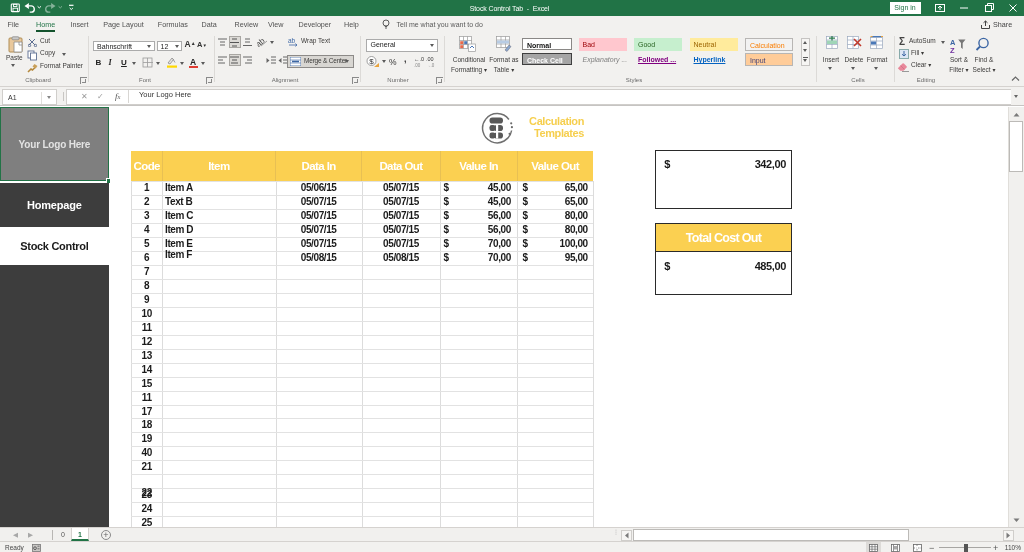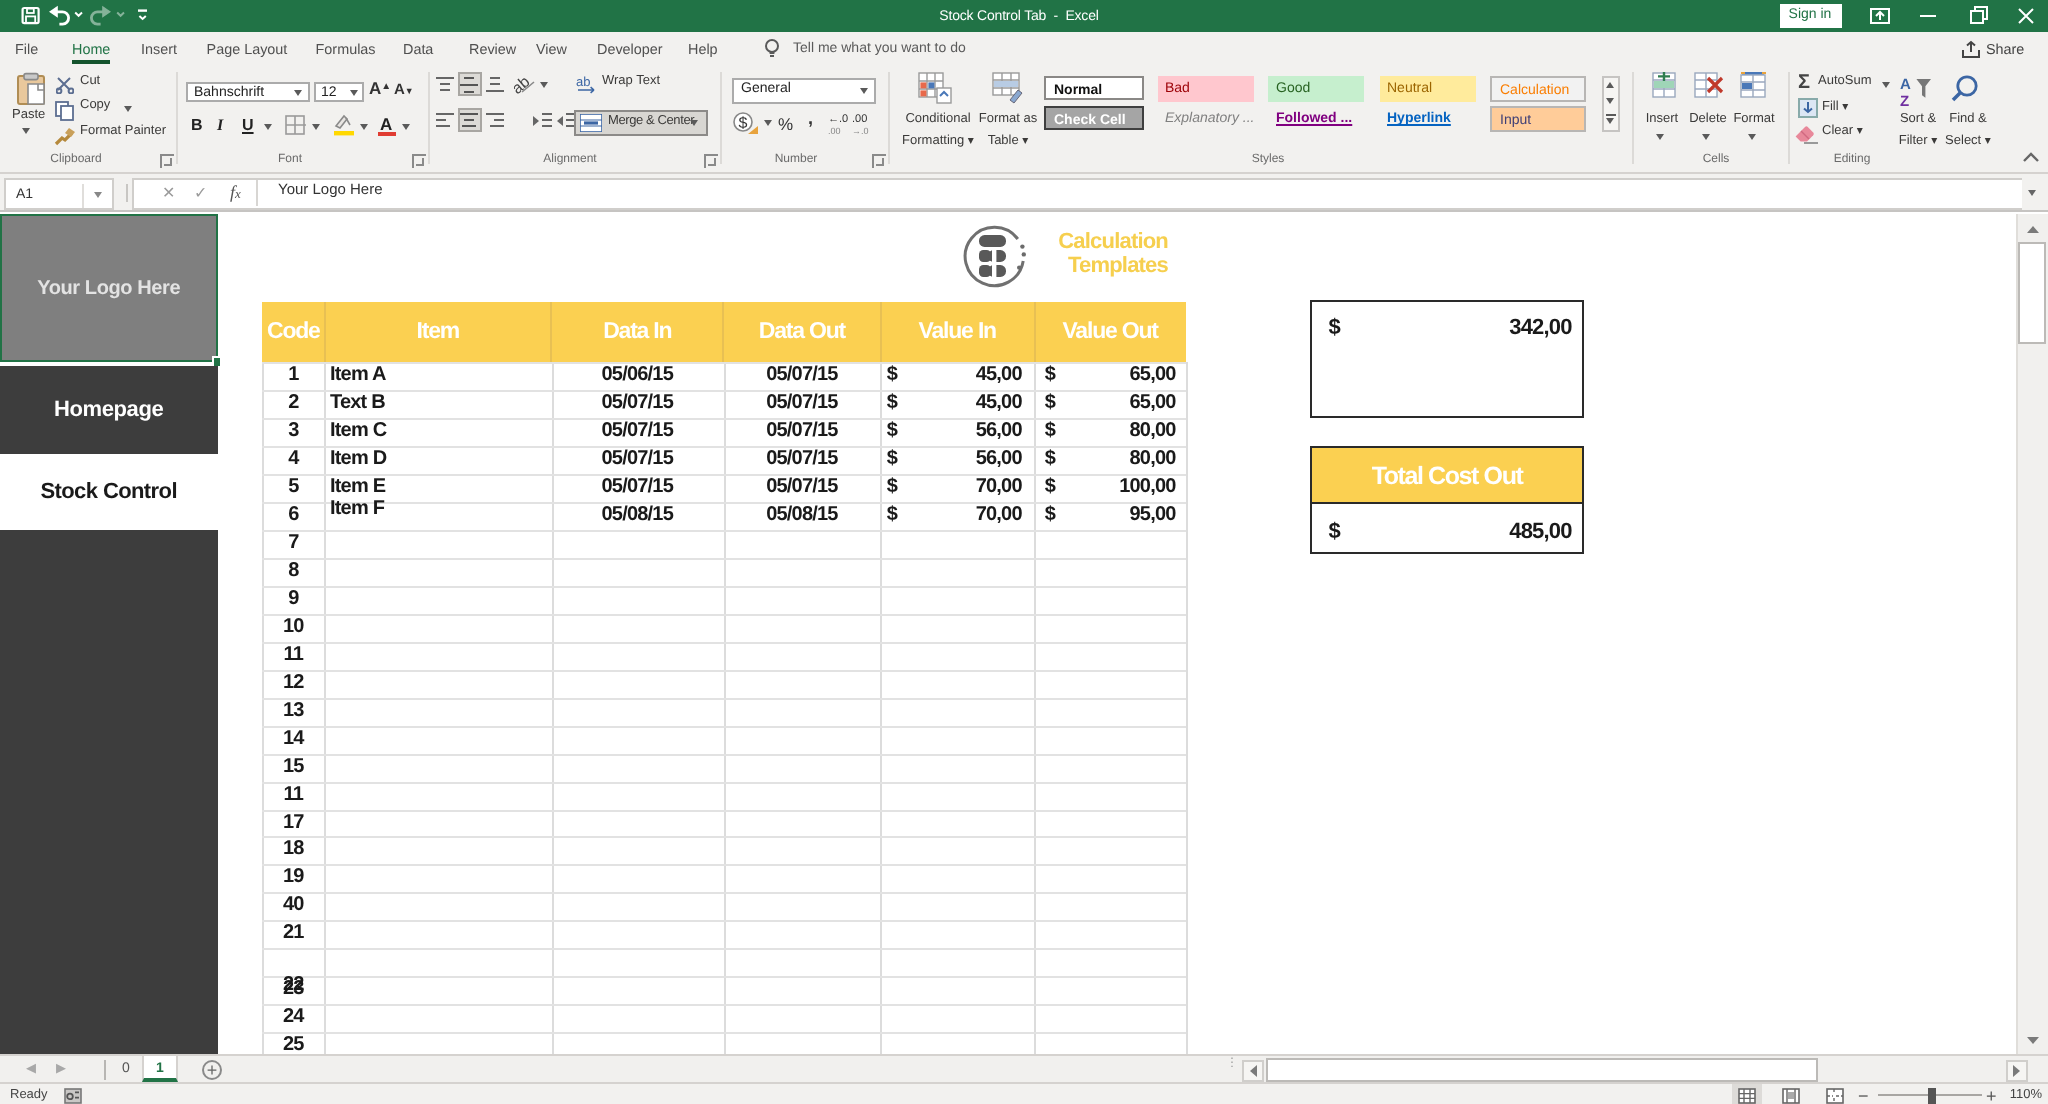--- a/index.html
+++ b/index.html
@@ -550,21 +550,21 @@
       <span>$</span>
       <span>95,00</span>
     </div>
 
 <div class="tot" style="top:149.7px;height:59.1px">
  <div class="tb" style="height:26px;line-height:27px">
         <span>$</span>
         <span>342,00</span>
       </div>
 </div>
-<div class="tot" style="top:222.8px;height:54px">
+<div class="tot" style="top:222.8px;height:72px">
  <div class="th" style="height:28.5px;line-height:29.5px">Total Cost Out</div>
  <div class="tb" style="height:27px;line-height:28px">
         <span>$</span>
         <span>485,00</span>
       </div>
 </div>
 
 <div id="vscroll"></div>
 <div class="abs" style="left:1008.5px;top:107px;width:15.5px;height:14px;text-align:center">
       <svg width="7" height="5" viewBox="0 0 7 5" style="margin:4.5px auto 0">

